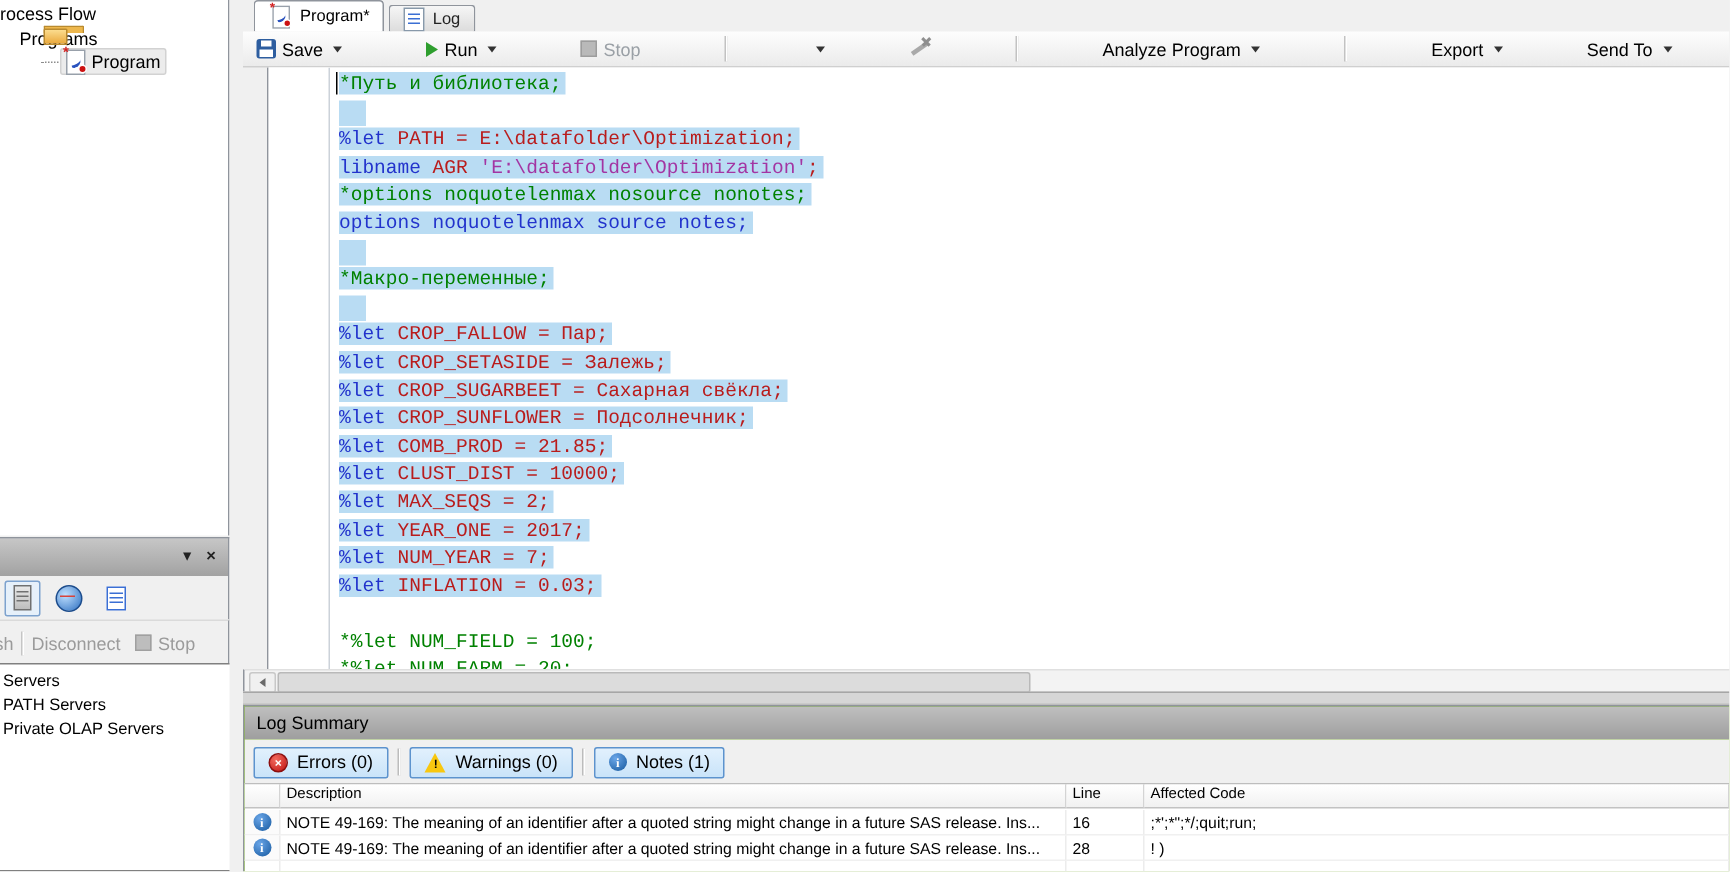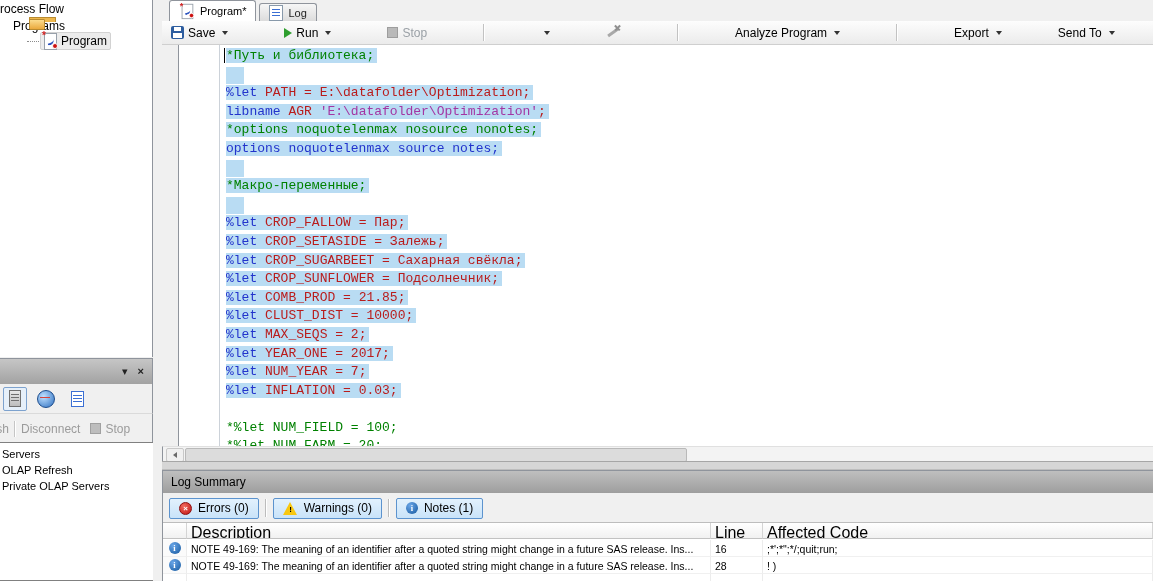--- a/index.html
+++ b/index.html
@@ -118,21 +118,21 @@
     color:#fff;font-size:8px;font-weight:bold;display:flex;align-items:center;justify-content:center;box-sizing:border-box;}
   .warn-tri{position:relative;width:15px;height:13px;}
   .warn-tri .t{position:absolute;left:0;top:0;width:0;height:0;border-left:7.5px solid transparent;border-right:7.5px solid transparent;border-bottom:13px solid #f8c710;}
   .warn-tri .b{position:absolute;left:6.5px;top:3px;color:#000;font-size:8px;font-weight:bold;}
   .info-dot{width:12px;height:12px;border-radius:50%;background:radial-gradient(circle at 35% 30%,#6aa6e8,#15589e);
     color:#fff;font-size:8.5px;font-weight:bold;font-family:"Liberation Serif",serif;display:flex;align-items:center;justify-content:center;flex:0 0 12px;}
 
   #log-table{position:absolute;left:0;top:52px;right:0;bottom:0;background:#fff;border-top:1px solid #bdbdbd;
     display:grid;grid-template-columns:24px 524px 52px 1fr;grid-auto-rows:17px;}
   .th{height:16px;background:linear-gradient(#ffffff,#f1f1f1);border-right:1px solid #d4d4d4;border-bottom:1px solid #c2c2c2;
-    font-size:16px;padding:1px 0 0 4px;box-sizing:border-box;white-space:nowrap;overflow:hidden;}
+    font-size:10px;padding:1px 0 0 4px;box-sizing:border-box;white-space:nowrap;overflow:hidden;}
   .td{font-size:10.5px;border-right:1px solid #ececec;border-bottom:1px solid #f0f0f0;padding:1px 0 0 4px;
     box-sizing:border-box;white-space:nowrap;overflow:hidden;display:flex;align-items:center;}
   .td.icon-cell{justify-content:center;padding:0;background:#fbfbfb;}
 </style>
 </head>
 <body>
 
 <div id="screen">
 
   <div id="tree" class="abs">
@@ -190,21 +190,21 @@
     </div>
     <div class="panel-actions">
       <span style="margin-left:-33px;">Refresh</span>
       <span class="pa-sep"></span>
       <span>Disconnect</span>
       <span class="stop-sq"></span>
       <span>Stop</span>
     </div>
     <div id="server-list">
         <div class="srv-item">Servers</div>
-        <div class="srv-item">OLAP Refresh</div>
+        <div class="srv-item">PATH Servers</div>
         <div class="srv-item">Private OLAP Servers</div>
       </div>
   </div>
 
   <div id="main" class="abs">
 
     <div id="tabbar">
       <div class="tab active">
         <span class="prog-icon" style="transform:scale(.9);">
           <span class="page"></span>

